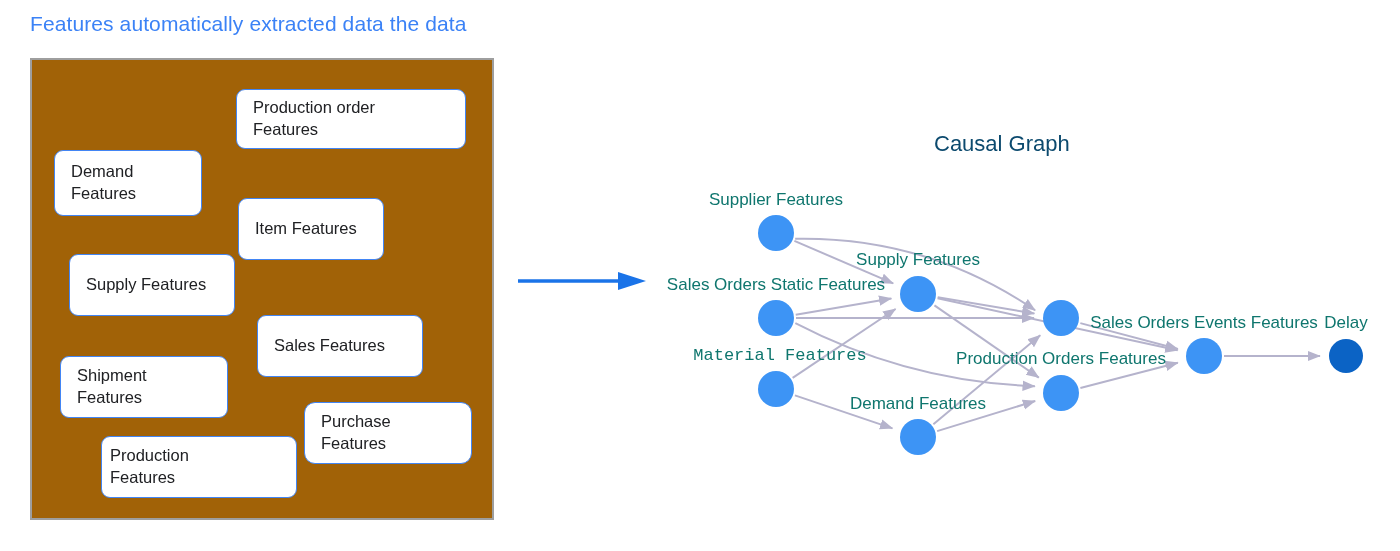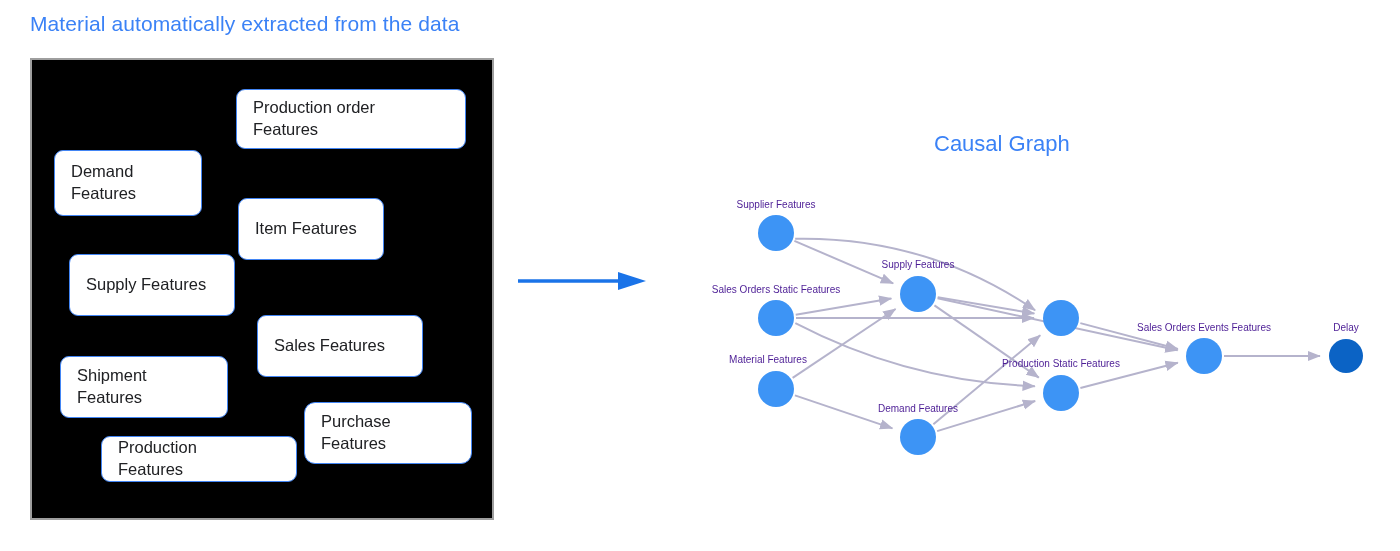--- a/index.html
+++ b/index.html
@@ -27,21 +27,21 @@
     white-space: nowrap;
   }
 
   #feature-panel {
     position: absolute;
     left: 30px;
     top: 58px;
     width: 464px;
     height: 462px;
     border: 2px solid #9e9e9e;
-    background: #000000;
+    background: #a16207;
     box-sizing: border-box;
   }
 
   .feature-box {
     position: absolute;
     border: 1.6px solid #4285f4;
     border-radius: 9px;
     background: #ffffff;
     box-sizing: border-box;
     display: flex;
@@ -62,68 +62,68 @@
     width: 128px;
     height: 26px;
   }
 
   
   #graph-title {
     position: absolute;
     left: 934px;
     top: 131px;
     font-size: 22px;
-    color: #3b82f6;
+    color: #0c4a6e;
     white-space: nowrap;
   }
 
   #graph-area {
     position: absolute;
     left: 640px;
     top: 150px;
     width: 760px;
     height: 340px;
   }
   #graph-svg {
     position: absolute;
     left: 0;
     top: 0;
     width: 760px;
     height: 340px;
     overflow: visible;
   }
   .node-label {
     position: absolute;
-    font-size: 10px;
-    color: #4c1d95;
+    font-size: 17px;
+    color: #0f766e;
     white-space: nowrap;
     transform: translate(-50%, -100%);
   }
 </style>
 </head>
 <body>
 
 <div id="root">
 
-  <div id="left-title">Material automatically extracted from the data</div>
+  <div id="left-title">Features automatically extracted data the data</div>
 
   <div id="feature-panel">
 
   <div class="feature-box" style="left: 204px; top: 29px; width: 230px; height: 60px;">Production order
 Features</div>
       <div class="feature-box" style="left: 22px; top: 90px; width: 148px; height: 66px;">Demand
 Features</div>
       <div class="feature-box" style="left: 206px; top: 138px; width: 146px; height: 62px;">Item Features</div>
       <div class="feature-box" style="left: 37px; top: 194px; width: 166px; height: 62px;">Supply Features</div>
       <div class="feature-box" style="left: 225px; top: 255px; width: 166px; height: 62px;">Sales Features</div>
       <div class="feature-box" style="left: 28px; top: 296px; width: 168px; height: 62px;">Shipment
 Features</div>
       <div class="feature-box" style="left: 272px; top: 342px; width: 168px; height: 62px; border-radius: 11px;">Purchase
 Features</div>
-      <div class="feature-box" style="left: 69px; top: 376px; width: 196px; height: 46px;">Production
+      <div class="feature-box" style="left: 69px; top: 376px; width: 196px; height: 62px; padding-left: 8px;">Production
 Features</div>
     </div>
 
   <svg id="flow-arrow" viewBox="0 0 128 26">
     <line id="arrow-shaft" x1="0" y1="13" x2="104" y2="13" stroke="#1a73e8" stroke-width="3.4"></line>
     <polygon id="arrow-head" points="100,4 128,13 100,22" fill="#1a73e8"></polygon>
   </svg>
 
   <div id="graph-title">Causal Graph</div>
 
@@ -159,21 +159,21 @@
           <circle cx="278" cy="287" r="18" fill="#3d94f5"></circle>
           <circle cx="421" cy="168" r="18" fill="#3d94f5"></circle>
           <circle cx="421" cy="243" r="18" fill="#3d94f5"></circle>
           <circle cx="564" cy="206" r="18" fill="#3d94f5"></circle>
           <circle cx="706" cy="206" r="17" fill="#0b63c5"></circle>
         </g>
     </svg>
 
   <div class="node-label" style="left: 136px; top: 60px;">Supplier Features</div>
       <div class="node-label" style="left: 136px; top: 145px; text-align: right;">Sales Orders Static Features</div>
-      <div class="node-label" style="left: 128px; top: 215px;">Material Features</div>
+      <div class="node-label" style="left: 140px; top: 215px; font-family: Liberation Mono, monospace;">Material Features</div>
       <div class="node-label" style="left: 278px; top: 120px;">Supply Features</div>
       <div class="node-label" style="left: 278px; top: 264px;">Demand Features</div>
-      <div class="node-label" style="left: 421px; top: 219px;">Production Static Features</div>
+      <div class="node-label" style="left: 421px; top: 219px;">Production Orders Features</div>
       <div class="node-label" style="left: 564px; top: 183px;">Sales Orders Events Features</div>
       <div class="node-label" style="left: 706px; top: 183px;">Delay</div>
     </div>
 
 </div>
 
 </body></html>

